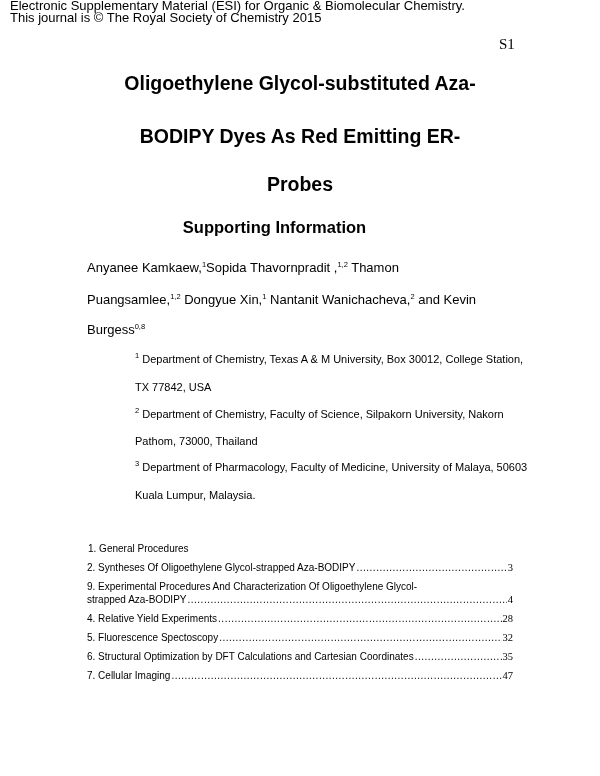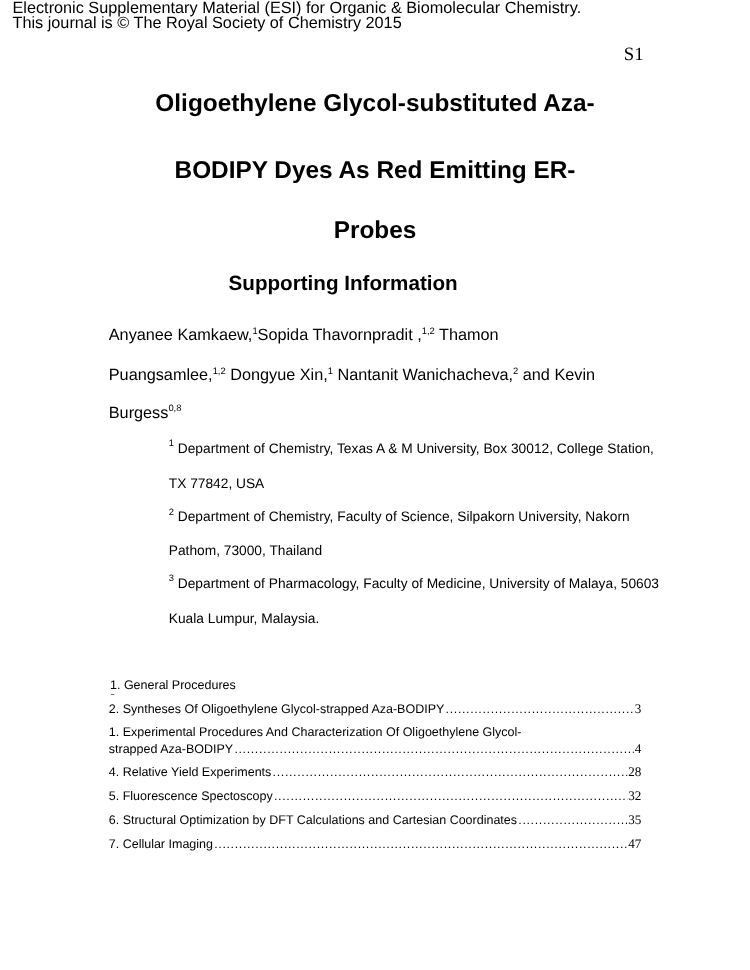--- a/index.html
+++ b/index.html
@@ -64,21 +64,21 @@
   <div class="toc-row" style="top:0px;flex-direction:column;">
     <span class="toc-label">1. General Procedures</span>
     <span class="toc-dots"></span>
     <span class="toc-page">2</span>
   </div>
   <div class="toc-row" style="top:19px;">
     <span class="toc-label">2. Syntheses Of Oligoethylene Glycol-strapped Aza-BODIPY</span>
     <span class="toc-dots"></span>
     <span class="toc-page">3</span>
   </div>
-  <div class="toc-line1" style="top:38px;">1. Experimental Procedures And Characterization Of Oligoethylene Glycol-</div>
+  <div class="toc-line1" style="top:38px;">9. Experimental Procedures And Characterization Of Oligoethylene Glycol-</div>
   <div class="toc-row" style="top:51px;">
     <span class="toc-label">strapped Aza-BODIPY</span>
     <span class="toc-dots"></span>
     <span class="toc-page">4</span>
   </div>
   <div class="toc-row" style="top:70px;">
     <span class="toc-label">4. Relative Yield Experiments</span>
     <span class="toc-dots"></span>
     <span class="toc-page">28</span>
   </div>

